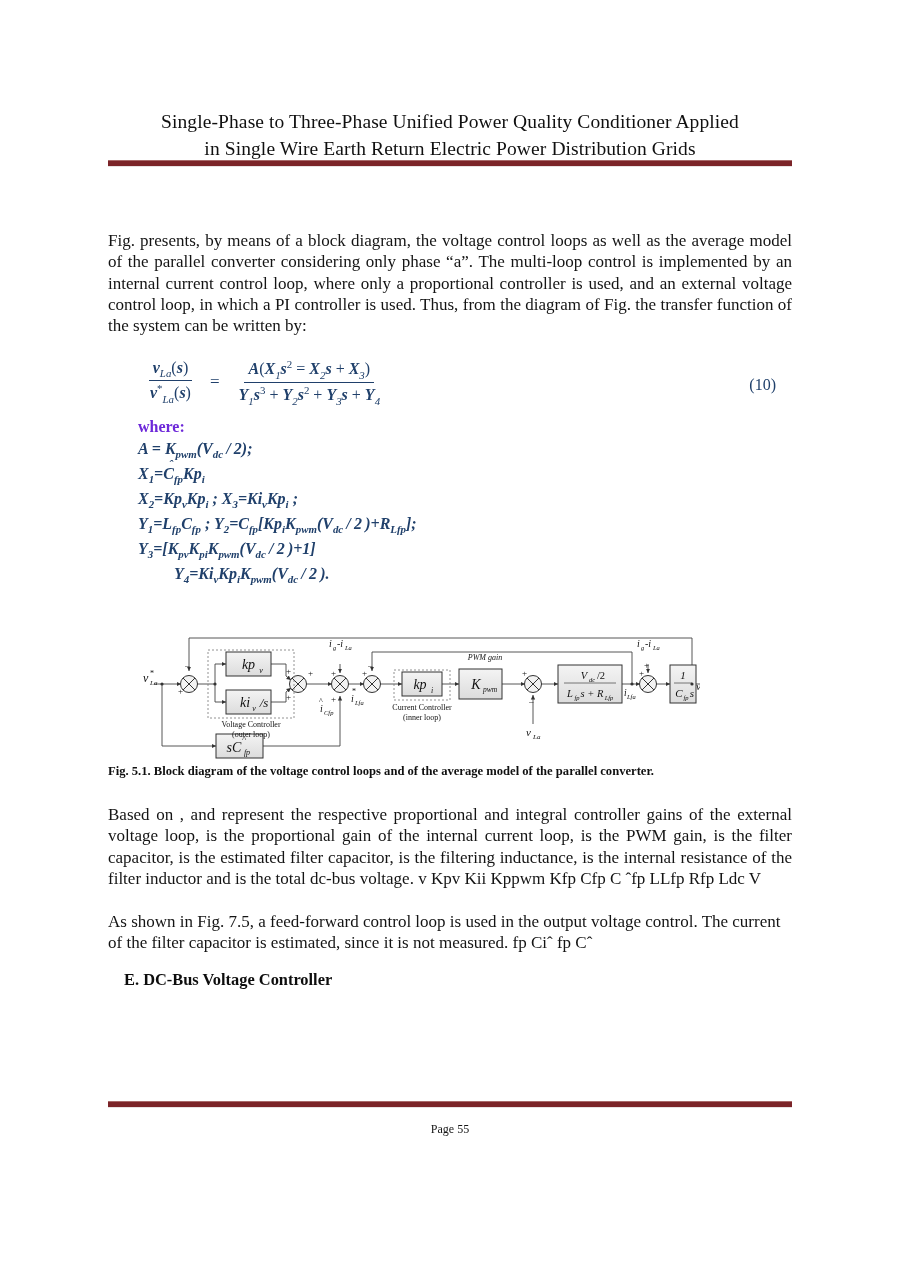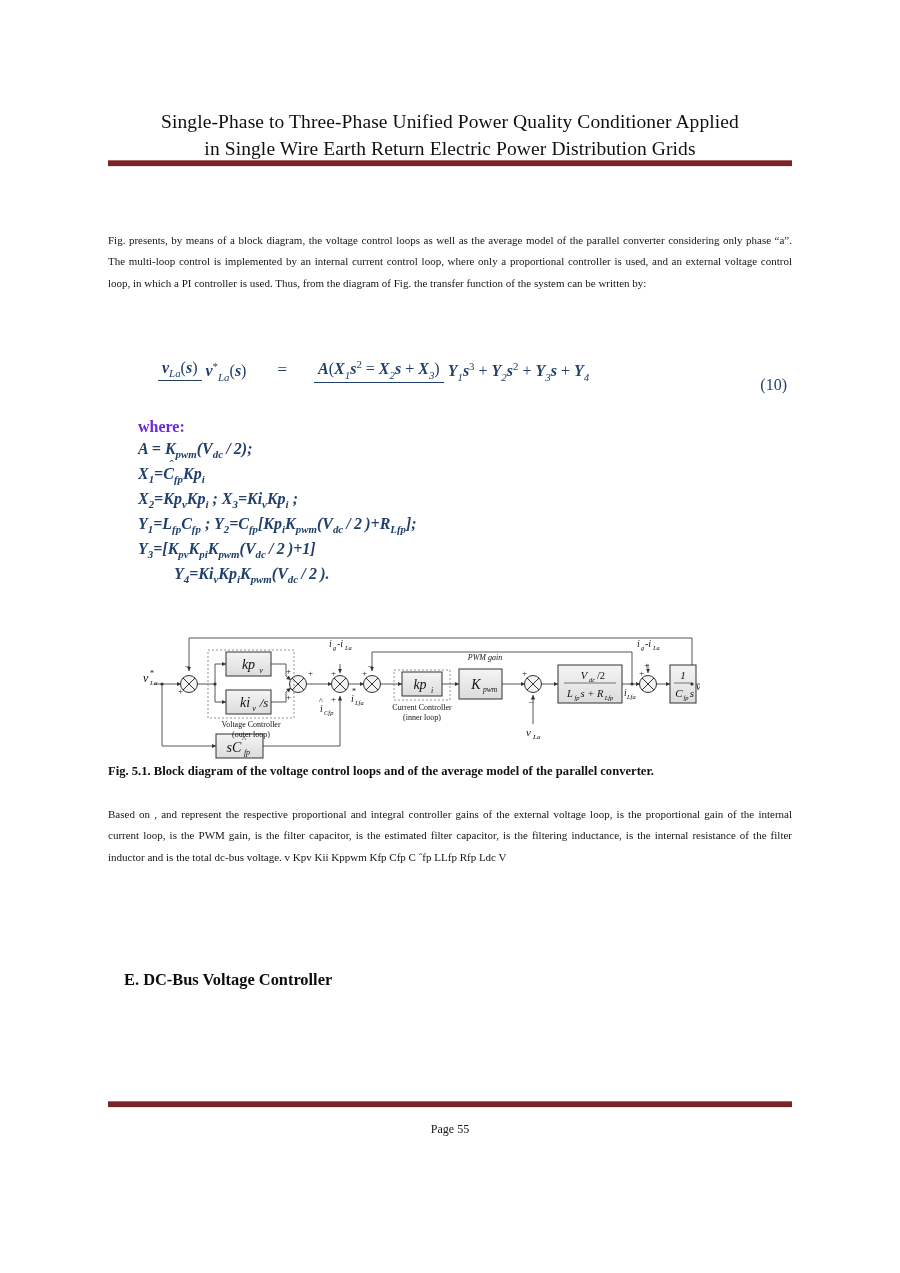--- a/index.html
+++ b/index.html
@@ -56,21 +56,21 @@
     text-align: center;
     font-size: 12px;
     color: #151515;
   }
 
   
   .para {
     position: absolute;
     left: 108px;
     width: 684px;
-    font-size: 11px;
+    font-size: 17px;
     line-height: 21.3px;
     text-align: justify;
     color: #141414;
   }
   .para.nojust { text-align: left; }
 
   .section-head {
     position: absolute;
     left: 108px;
     width: 684px;
@@ -92,38 +92,38 @@
     position: absolute;
     left: 30px;
     top: 0px;
     display: flex;
     align-items: center;
     font-size: 16px;
     color: #20406b;
   }
   .frac {
     display: inline-flex;
-    flex-direction: row;
+    flex-direction: column;
     align-items: center;
     vertical-align: middle;
-    margin: 0 20px;
+    margin: 0 8px;
   }
   .frac > .num {
     padding: 0 4px 1px 4px;
     border-bottom: 1.4px solid #20406b;
     white-space: nowrap;
   }
   .frac > .den {
     padding: 1px 4px 0 4px;
     white-space: nowrap;
   }
   .eqsign { margin: 0 7px; font-size: 17px; }
   .eq-number {
     position: absolute;
-    right: 5px;
+    right: 16px;
     top: 18px;
     font-size: 16px;
     color: #20406b;
   }
   .it { font-style: italic; font-weight: bold; }
   .bi { font-style: italic; font-weight: bold; }
   sub { font-size: 0.68em; font-style: italic; }
   sup { font-size: 0.68em; }
 
   .where-label {
@@ -442,20 +442,21 @@
         <circle cx="75" cy="60" r="1.6"></circle>
         <circle cx="492" cy="60" r="1.6"></circle>
         <circle cx="552" cy="60" r="1.6"></circle>
       </g>
     </svg>
   </div>
 
   <div class="fig-caption">Fig. 5.1. Block diagram of the voltage control loops and of the average model of the parallel converter.</div>
 
   <div class="para" style="top:804px;">Based on , and represent the respective proportional and integral controller gains of the external voltage loop, is the proportional gain of the internal current loop, is the PWM gain, is the filter capacitor, is the estimated filter capacitor, is the filtering inductance, is the internal resistance of the filter inductor and is the total dc-bus voltage. v Kpv Kii Kppwm Kfp Cfp C ˆfp LLfp Rfp Ldc V</div>
+  <div class="para nojust" style="top:911px;">As shown in Fig. 7.5, a feed-forward control loop is used in the output voltage control. The current of the filter capacitor is estimated, since it is not measured. fp Ciˆ fp Cˆ</div>
 
   <div class="section-head" style="top:970px;">E. DC-Bus Voltage Controller</div>
 
 
   <div class="rule footer-rule"></div>
   <div class="footer-page">Page 55</div>
 
 </div>
 
 </body></html>

